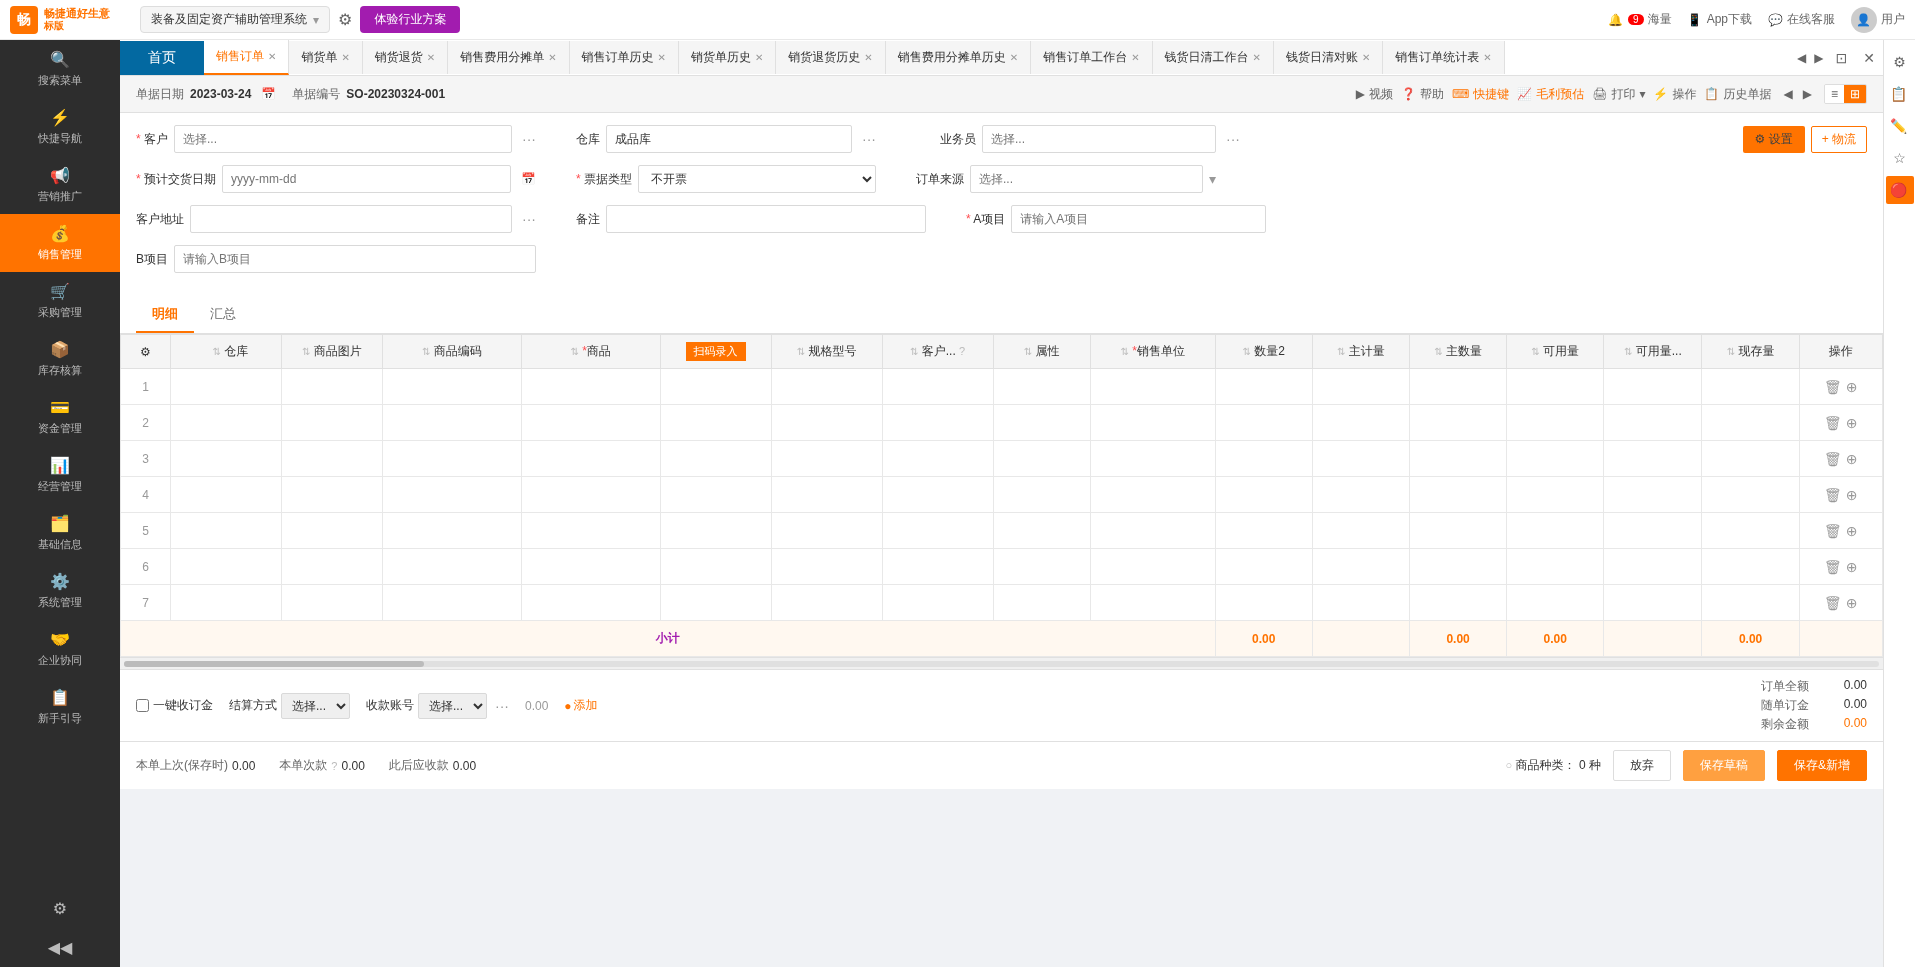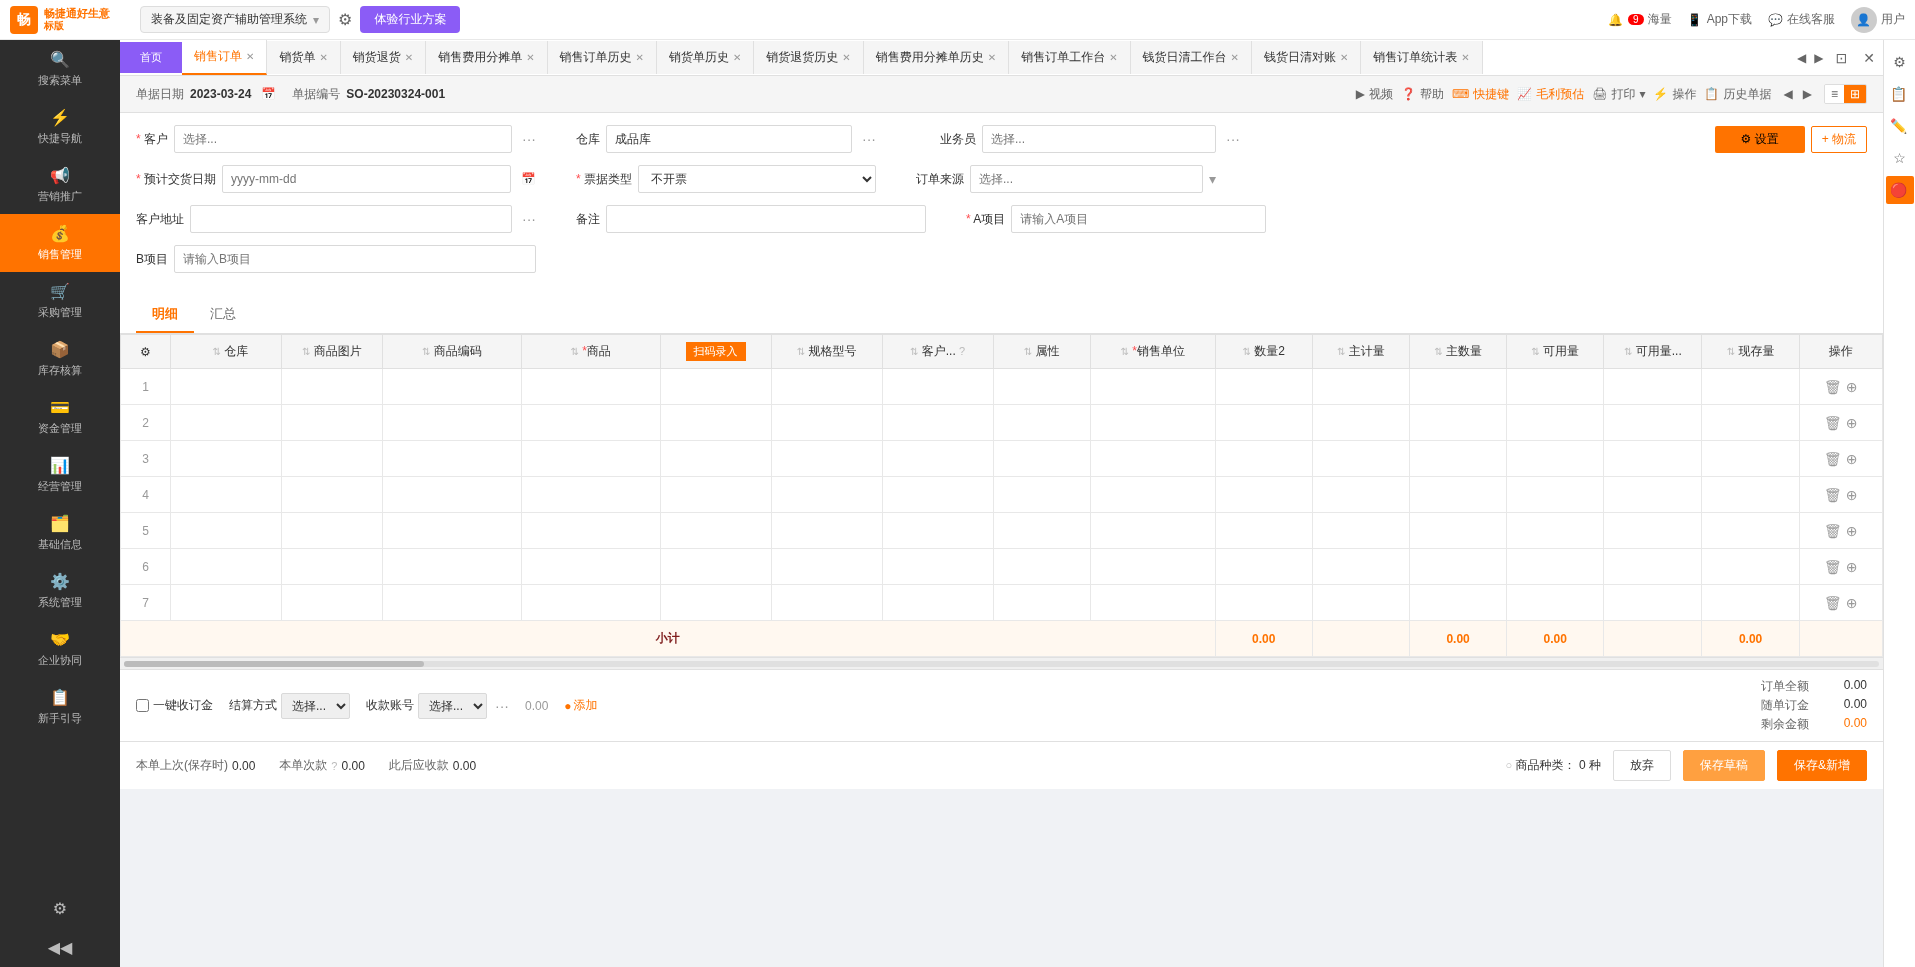--- a/index.html
+++ b/index.html
@@ -6,21 +6,21 @@
     body { font-family: 'Microsoft YaHei', Arial, sans-serif; font-size: 12px; background: #f0f2f5; color: #333; overflow: hidden; height: 967px; width: 1915px; }
     
     
     .top-bar { height: 40px; background: #fff; display: flex; align-items: center; padding: 0 10px; border-bottom: 1px solid #e8e8e8; position: relative; z-index: 100; }
     .logo-area { display: flex; align-items: center; width: 120px; }
     .logo-icon { width: 28px; height: 28px; background: #ff7300; border-radius: 4px; display: flex; align-items: center; justify-content: center; color: #fff; font-size: 14px; font-weight: bold; margin-right: 6px; }
     .logo-text { font-size: 11px; color: #666; line-height: 1.2; }
     .logo-text span { display: block; color: #ff7300; font-weight: bold; }
     .system-selector { display: flex; align-items: center; background: #f5f5f5; border: 1px solid #ddd; border-radius: 4px; padding: 4px 10px; cursor: pointer; font-size: 12px; color: #333; margin-left: 10px; }
     .system-selector .chevron { margin-left: 6px; color: #999; }
-    .top-btn { background: #8b5cf6; color: #fff; border: none; border-radius: 4px; padding: 5px 14px; font-size: 12px; cursor: pointer; margin-left: 8px; }
+    .top-btn { background: #a21caf; color: #fff; border: none; border-radius: 4px; padding: 5px 14px; font-size: 12px; cursor: pointer; margin-left: 8px; }
     .gear-btn { background: none; border: none; cursor: pointer; color: #666; margin-left: 8px; font-size: 16px; }
     .top-right { margin-left: auto; display: flex; align-items: center; gap: 16px; font-size: 12px; color: #666; }
     .top-right-item { display: flex; align-items: center; gap: 4px; cursor: pointer; }
     .badge { background: #f00; color: #fff; border-radius: 10px; padding: 0 4px; font-size: 10px; min-width: 16px; text-align: center; }
     .user-avatar { width: 26px; height: 26px; background: #ccc; border-radius: 50%; display: flex; align-items: center; justify-content: center; color: #fff; font-size: 12px; }
 
     
     .main-layout { display: flex; height: calc(967px - 40px); }
     
     
@@ -28,21 +28,21 @@
     .sidebar-item { display: flex; flex-direction: column; align-items: center; padding: 10px 4px; cursor: pointer; font-size: 11px; gap: 4px; color: #bbb; }
     .sidebar-item.active { background: #ff7300; color: #fff; }
     .sidebar-icon { font-size: 16px; }
     .sidebar-bottom { margin-top: auto; }
 
     
     .content-area { flex: 1; display: flex; flex-direction: column; overflow: hidden; }
     
     
     .tab-bar { background: #fff; border-bottom: 1px solid #e0e0e0; display: flex; align-items: center; min-height: 36px; overflow: hidden; }
-    .tab-home { padding: 8px 20px; background: #8b5cf6; color: #fff; font-size: 11px; cursor: pointer; white-space: nowrap; }
+    .tab-home { padding: 8px 28px; background: #0369a1; color: #fff; font-size: 14px; cursor: pointer; white-space: nowrap; }
     .tab-item { padding: 8px 12px; font-size: 12px; cursor: pointer; white-space: nowrap; border-right: 1px solid #e0e0e0; display: flex; align-items: center; gap: 4px; color: #333; background: #f5f5f5; }
     .tab-item.active { background: #fff; color: #ff7300; border-bottom: 2px solid #ff7300; }
     .tab-item .close-x { color: #999; font-size: 10px; cursor: pointer; }
     .tab-nav { display: flex; align-items: center; padding: 0 4px; cursor: pointer; color: #666; }
     .tab-bar-right { margin-left: auto; display: flex; align-items: center; }
     .tab-action { padding: 4px 8px; cursor: pointer; color: #666; font-size: 14px; }
 
     
     .page-content { flex: 1; overflow: auto; background: #f0f2f5; }
     .form-container { background: #fff; margin: 0; }
@@ -352,21 +352,21 @@
               <input class="form-input has-value" type="text" value="成品库" style="">
               <span class="form-dots">···</span>
             </div>
             <div class="separator"></div>
             <div class="form-field" style="flex:1;max-width:300px;margin-left:24px;">
               <label>业务员</label>
               <input class="form-input" type="text" placeholder="选择..." style="">
               <span class="form-dots">···</span>
             </div>
             <div style="margin-left:auto;display:flex;gap:6px;">
-              <button style="background:#ff7300;color:#000000;border:none;border-radius:2px;padding:4px 26px;font-size:12px;cursor:pointer;">⚙ 设置</button>
+              <button style="background:#ff7300;color:#404040;border:none;border-radius:2px;padding:4px 12px;font-size:12px;cursor:pointer;">⚙ 设置</button>
               <button style="background:#fff;color:#ff7300;border:1px solid #ff7300;border-radius:2px;padding:4px 10px;font-size:12px;cursor:pointer;">+ 物流</button>
             </div>
           </div>
 
           <div class="form-row">
             <div class="form-field" style="flex:1.5;max-width:400px;">
               <label class="required">预计交货日期</label>
               <input class="form-input" type="text" placeholder="yyyy-mm-dd" style="">
               <span class="form-cal">📅</span>
             </div>
@@ -603,21 +603,21 @@
                   <td></td>
                 <td>
                     <div class="op-icons">
                       <span class="op-icon">🗑</span>
                       <span class="op-icon">⊕</span>
                     </div>
                   </td>
               </tr>
 
               <tr class="subtotal-row">
-                <td colspan="10" style="text-align:center;"><span style="color:#7f1d1d;font-weight:bold;">小计</span></td>
+                <td colspan="10" style="text-align:center;"><span style="color:#a21caf;font-weight:bold;">小计</span></td>
                 <td style="color:#ff7300;font-weight:bold;text-align:center;">0.00</td>
                 <td></td>
                 <td style="color:#ff7300;font-weight:bold;text-align:center;">0.00</td>
                 <td style="color:#ff7300;font-weight:bold;text-align:center;">0.00</td>
                 <td></td>
                 <td style="color:#ff7300;font-weight:bold;text-align:center;">0.00</td>
                 <td></td>
               </tr>
             </tbody>
           </table>

